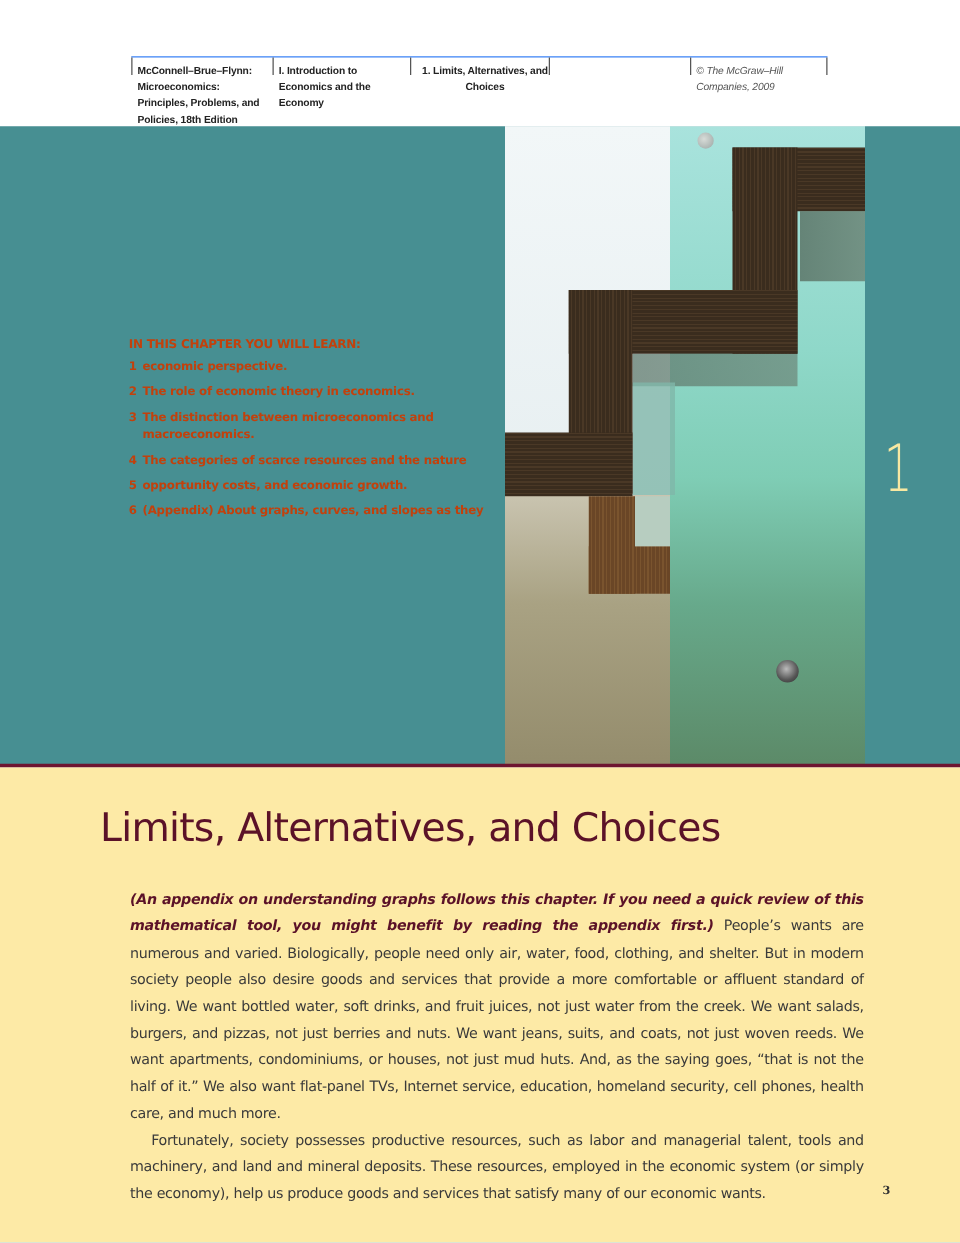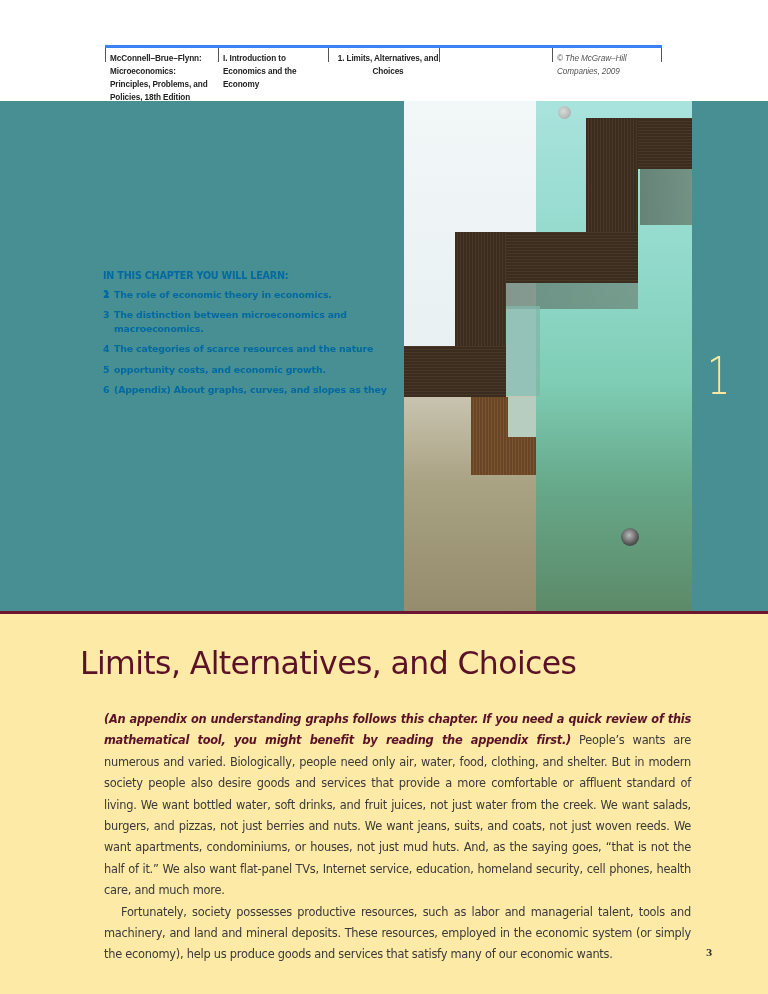--- a/index.html
+++ b/index.html
@@ -1,32 +1,32 @@
 <!DOCTYPE html>
 <html><head>
   <meta charset="utf-8">
   <style>
     * { box-sizing: border-box; margin: 0; padding: 0; }
     html, body { width: 768px; height: 994px; overflow: hidden; background: #ffffff; }
     body { position: relative; font-family: "Liberation Sans", sans-serif; }
 
     
-    .hdr { position: absolute; top: 45px; left: 105px; width: 557px; height: 56px; border-top: 3px solid #3b82f6; }
+    .hdr { position: absolute; top: 45px; left: 105px; width: 557px; height: 56px; border-top: 1px solid #3b82f6; }
     .hdr-cell { position: absolute; top: 0; height: 14px; border-left: 1px solid #555; }
     .hdr-text { position: absolute; top: 4px; font-family: "Liberation Sans", sans-serif; font-size: 8.2px; line-height: 13px; font-weight: bold; color: #222; letter-spacing: -0.1px; }
     .hdr-text.light { font-weight: normal; color: #555; }
     .hdr-end { position: absolute; top: 0; left: 556px; width: 1px; height: 14px; background: #555; }
 
     
     .teal-band { position: absolute; top: 101px; left: 0; width: 768px; height: 511px; background: #478f92; }
     .maroon-rule { position: absolute; top: 611px; left: 0; width: 768px; height: 3px; background: #6e1530; }
     .cream { position: absolute; top: 614px; left: 0; width: 768px; height: 380px; background: #fdeaa6; }
 
     
-    .learn { position: absolute; left: 103px; top: 270px; width: 300px; color: #0369a1; font-family: "DejaVu Sans", sans-serif; font-weight: bold; }
+    .learn { position: absolute; left: 103px; top: 270px; width: 300px; color: #c2410c; font-family: "DejaVu Sans", sans-serif; font-weight: bold; }
     .learn-title { font-size: 9.6px; letter-spacing: -0.2px; margin-bottom: 6px; text-transform: uppercase; }
     .learn-item { position: relative; padding-left: 11px; font-size: 9.4px; line-height: 13.4px; margin-bottom: 7px; letter-spacing: -0.15px; }
     .learn-num { position: absolute; left: 0; top: 0; }
 
     
     .photo { position: absolute; left: 404px; top: 101px; width: 288px; height: 511px; overflow: hidden; background: #eef4f5; }
     .ph { position: absolute; }
     .ph-white { left: 0; top: 0; width: 132px; height: 295px; background: linear-gradient(180deg, #f2f7f8 0%, #e7eff1 100%); }
     .ph-glass { left: 132px; top: 0; width: 156px; height: 511px; background: linear-gradient(180deg, #a9e3dd 0%, #8fd8c9 35%, #7fcdb5 55%, #67a98b 75%, #5c8a68 100%); }
     .ph-beige { left: 0; top: 295px; width: 132px; height: 216px; background: linear-gradient(180deg, #c9c4b0 0%, #a9a283 40%, #948c6c 100%); }
@@ -81,20 +81,21 @@
   <div class="hdr-end"></div>
 </div>
 
 <div class="teal-band"></div>
 
 <div class="learn">
   <div class="learn-title">In this chapter you will learn:</div>
 
   <div class="learn-item">
     <span class="learn-num">1</span>
+    <div>economic perspective.</div>
   </div>
   <div class="learn-item">
     <span class="learn-num">2</span>
     <div>The role of economic theory in economics.</div>
   </div>
   <div class="learn-item">
     <span class="learn-num">3</span>
     <div>The distinction between microeconomics and</div>
     <div>macroeconomics.</div>
   </div>

